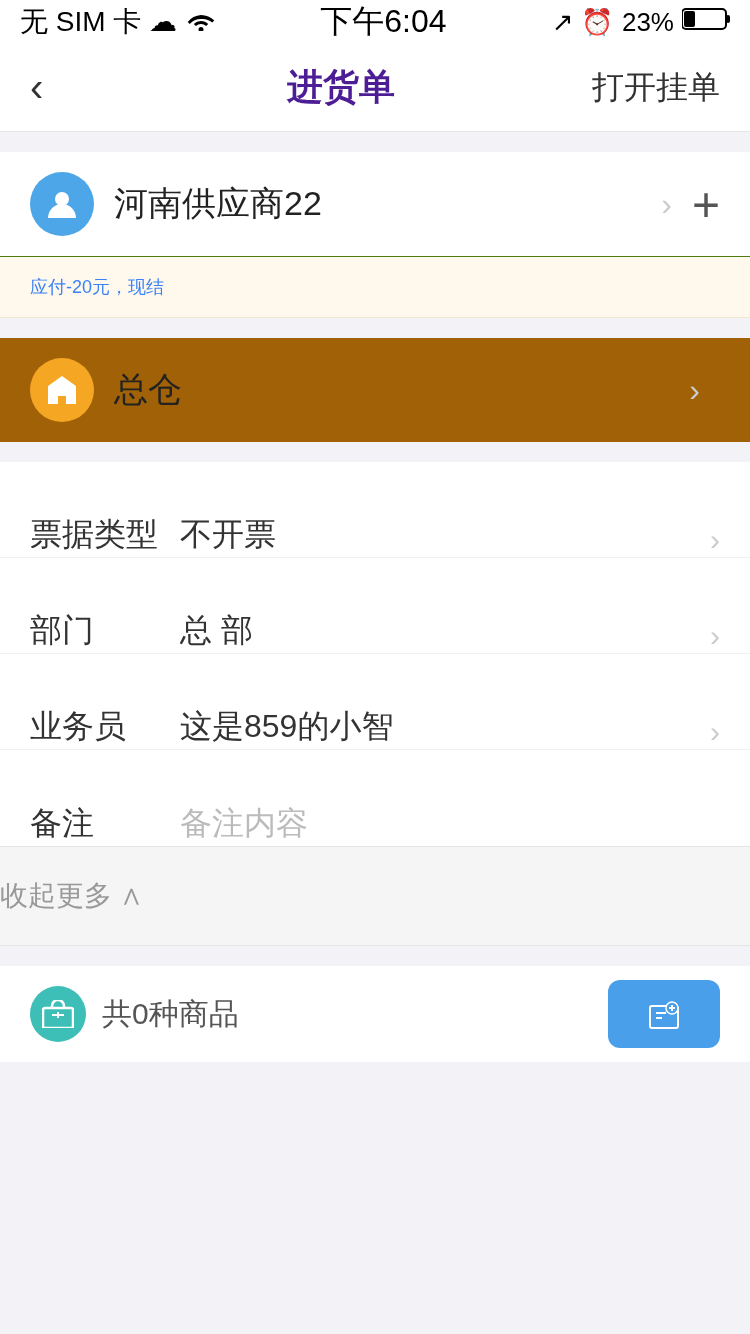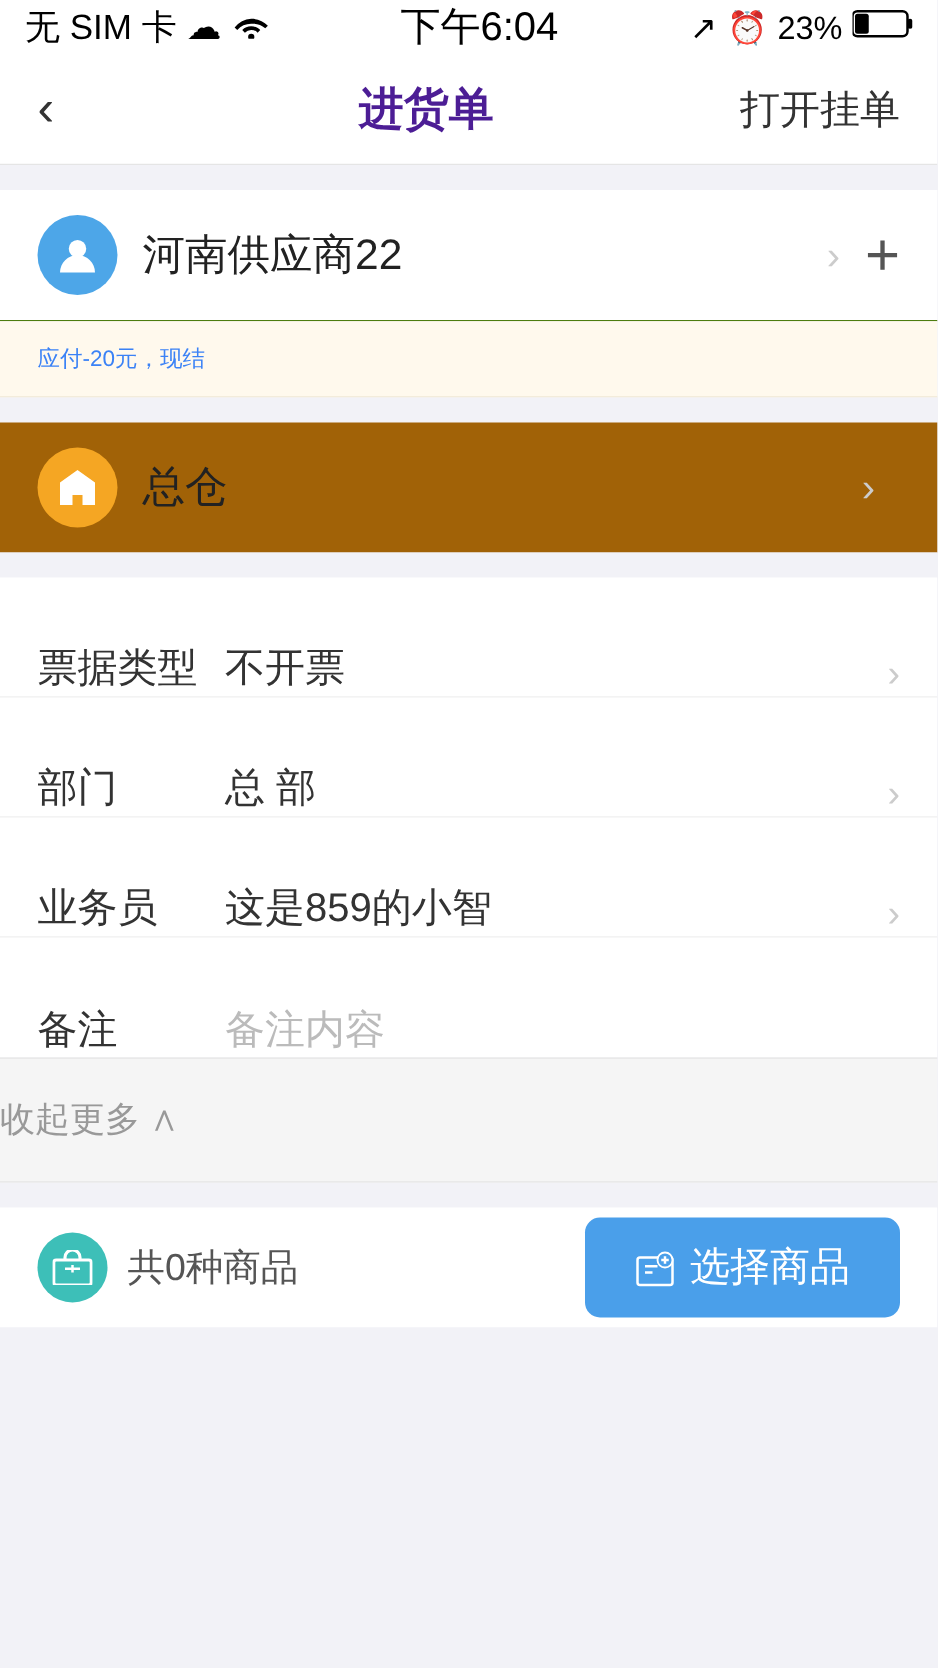--- a/index.html
+++ b/index.html
@@ -349,17 +349,16 @@
     </div>
     <span class="product-count-text">共0种商品</span>
   </div>
   <button class="select-btn">
     <svg width="32" height="32" viewBox="0 0 32 32" fill="white">
       <rect x="2" y="8" width="28" height="22" rx="2" fill="none" stroke="white" stroke-width="2"></rect>
       <path d="M8 15h10M8 20h6" stroke="white" stroke-width="2"></path>
       <circle cx="24" cy="10" r="6" fill="#4a9fea" stroke="white" stroke-width="1.5"></circle>
       <path d="M21 10h6M24 7v6" stroke="white" stroke-width="2"></path>
     </svg>
-    <span>选择商品</span>
   </button>
 </div>
 
 <div class="main-bg"></div>
 
 </body></html>

